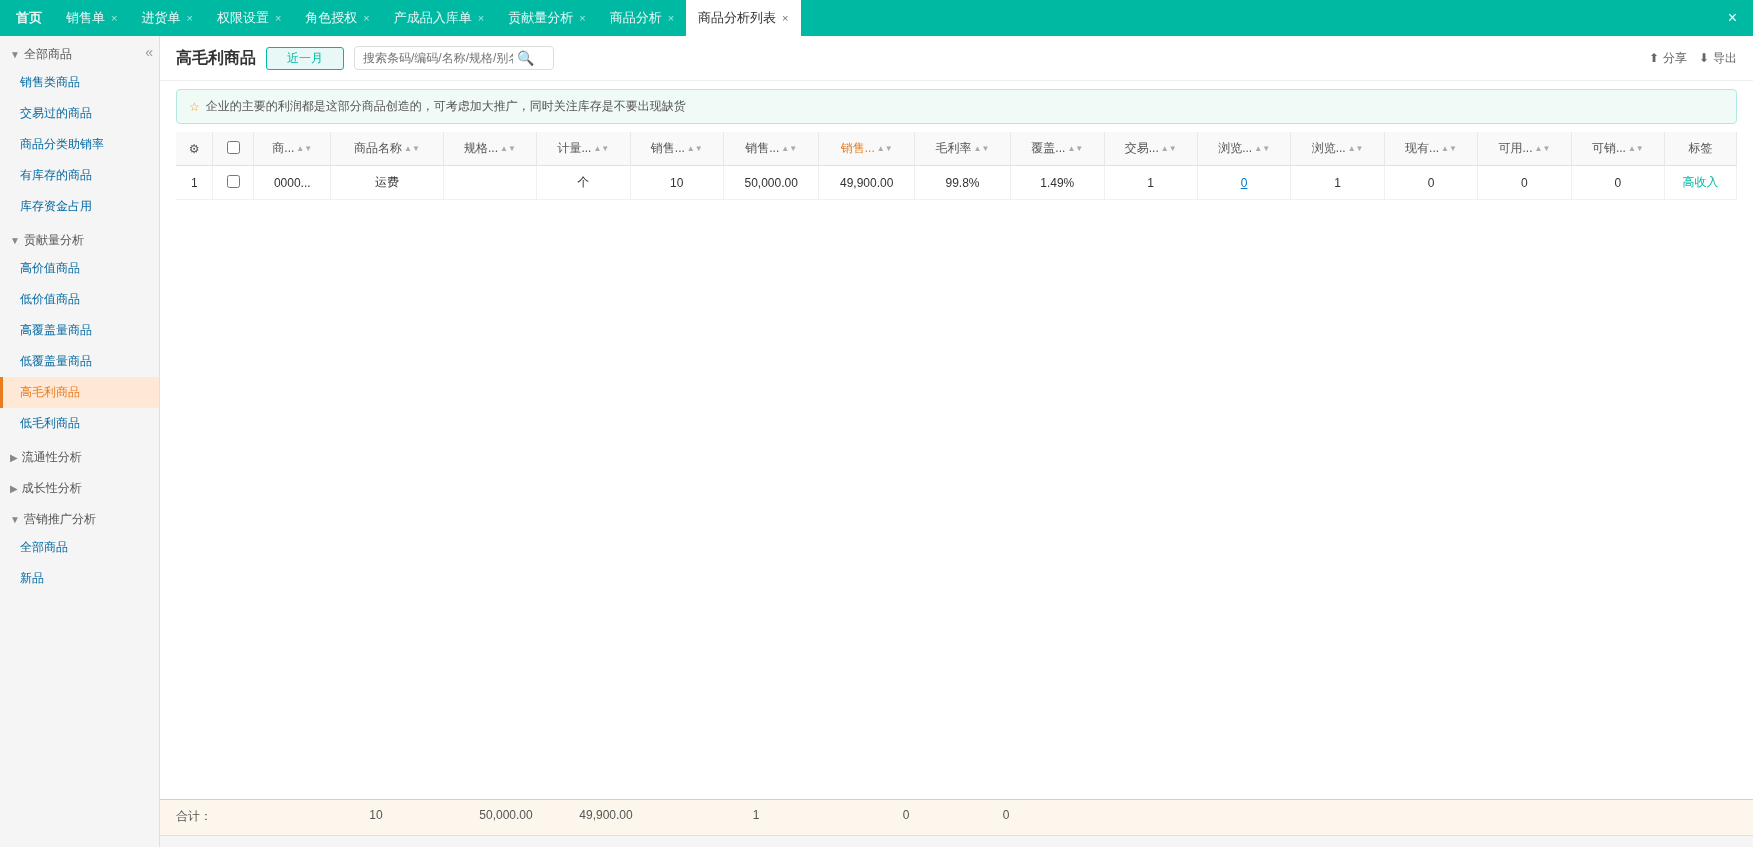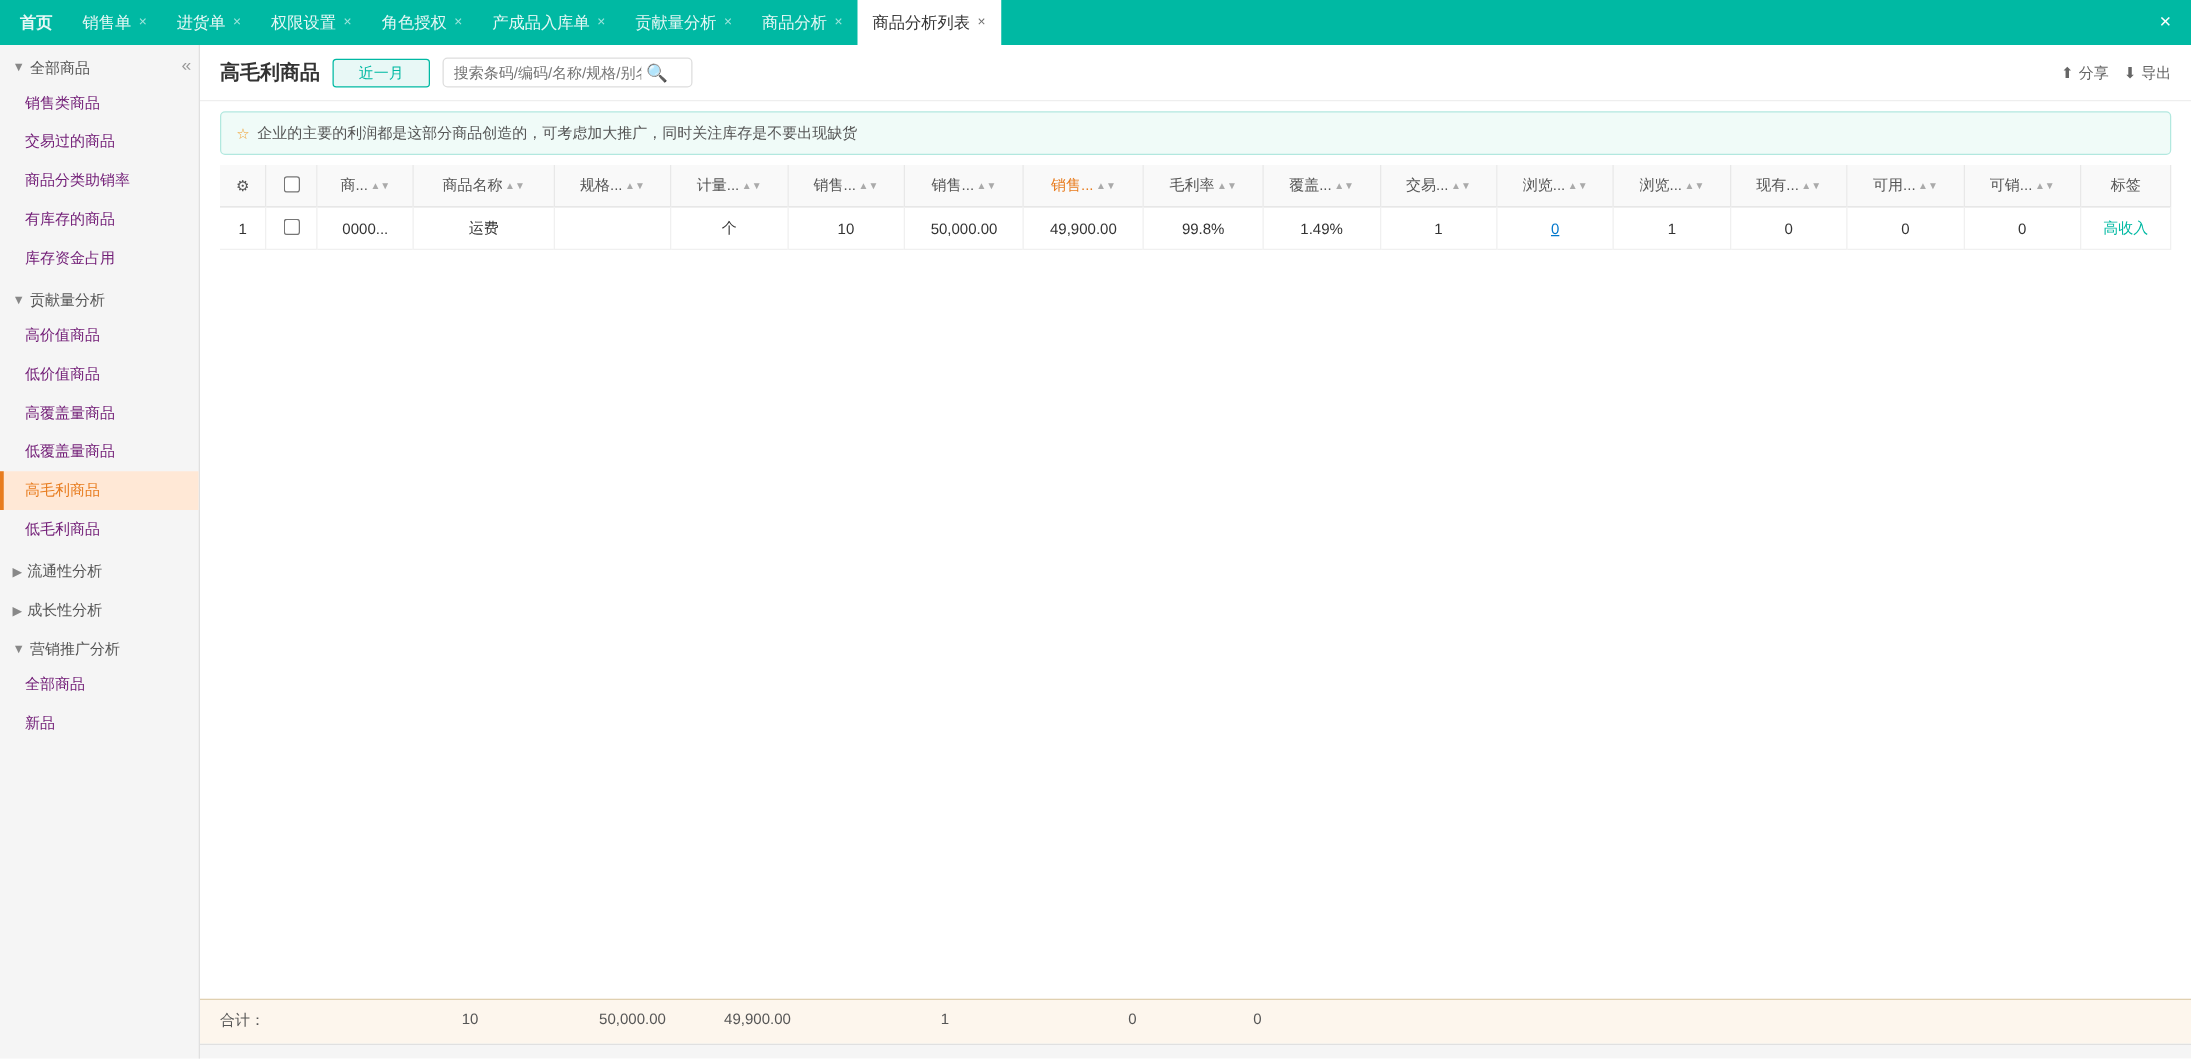--- a/index.html
+++ b/index.html
@@ -72,21 +72,21 @@
       color: #555;
       padding: 10px 10px 4px 10px;
       display: flex;
       align-items: center;
       gap: 4px;
     }
     .sidebar-group-title .arrow { font-size: 10px; color: #888; }
     .sidebar-item {
       padding: 7px 10px 7px 20px;
       cursor: pointer;
-      color: #701a75;
+      color: #0369a1;
       font-size: 12px;
       white-space: nowrap;
     }
     .sidebar-item.active {
       background: #ffe8d6;
       color: #e87c1e;
       border-left: 3px solid #e87c1e;
       padding-left: 17px;
     }
 

